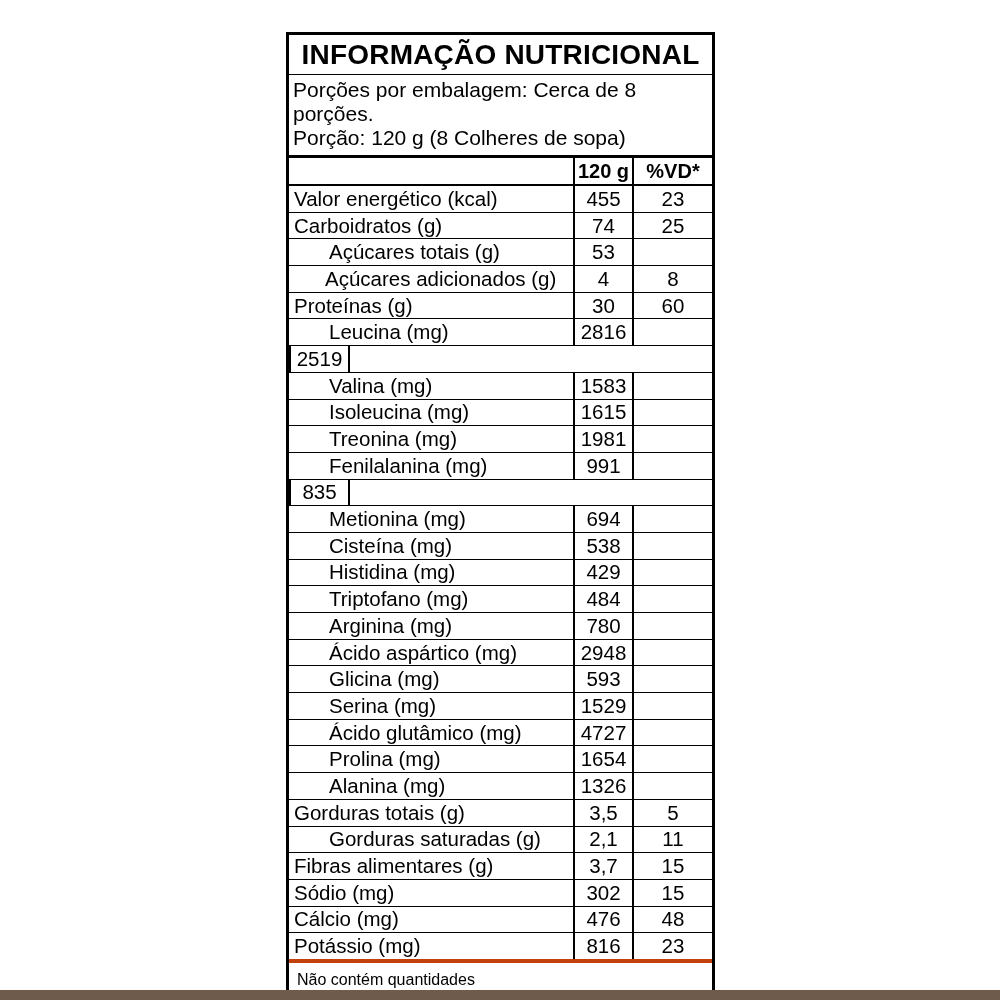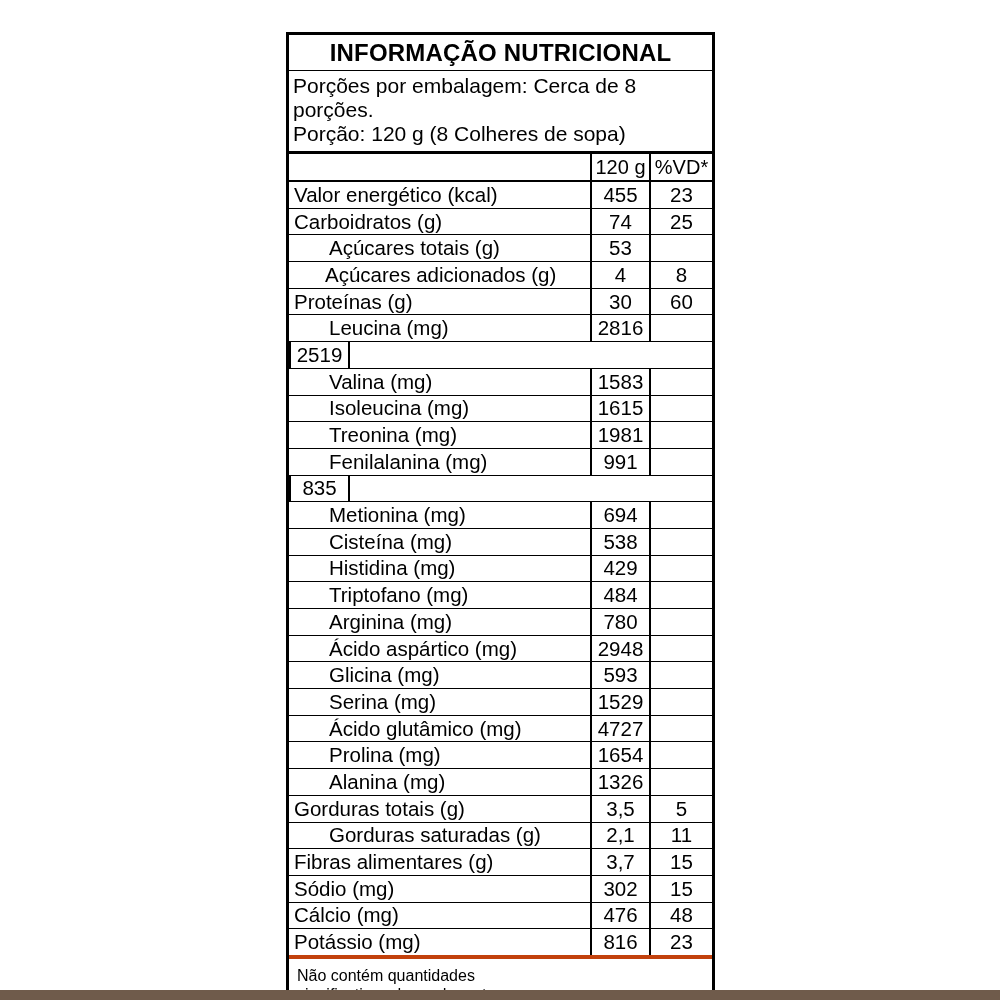--- a/index.html
+++ b/index.html
@@ -16,21 +16,21 @@
   .nutrition-label {
     position: absolute;
     left: 286px;
     top: 32px;
     width: 429px;
     border: 3px solid #000;
     box-sizing: border-box;
     background: #fff;
   }
   .label-title {
-    font-size: 24px;
+    font-size: 28px;
     font-weight: bold;
     text-align: center;
     padding: 4px 0 3px 0;
     border-bottom: 1.5px solid #000;
     letter-spacing: 0.2px;
   }
   .servings {
     font-size: 21px;
     line-height: 24px;
     padding: 3px 4px 5px 4px;
@@ -52,26 +52,26 @@
     flex: 1;
     padding-left: 5px;
     justify-content: flex-start;
   }
   .amount-cell {
     width: 59px;
     border-left: 2px solid #000;
     justify-content: center;
   }
   .dv-cell {
-    width: 63px;
+    width: 80px;
     border-left: 2px solid #000;
     justify-content: center;
   }
   .hdr-row .cell {
-    font-weight: normal;
+    font-weight: bold;
     font-size: 20px;
     height: 26px;
   }
   .rows-container {
     border-bottom: 4px solid #c2410c;
   }
   .row .cell {
     font-size: 20.5px;
     height: 25.7px;
   }

